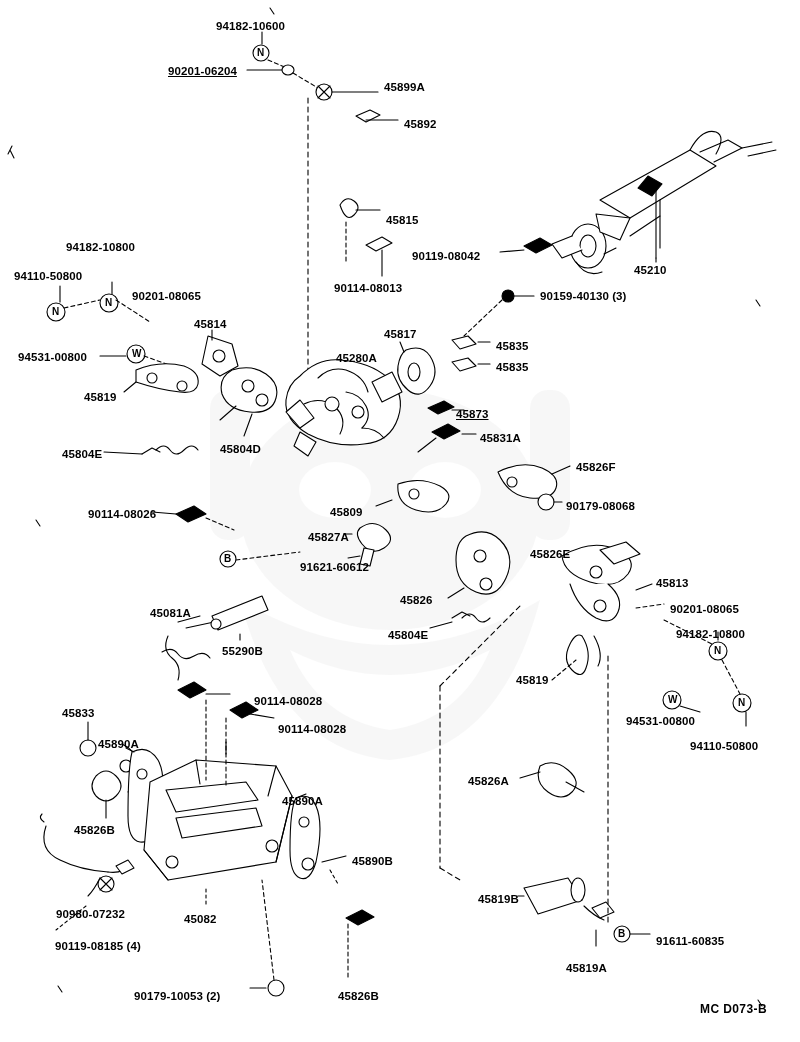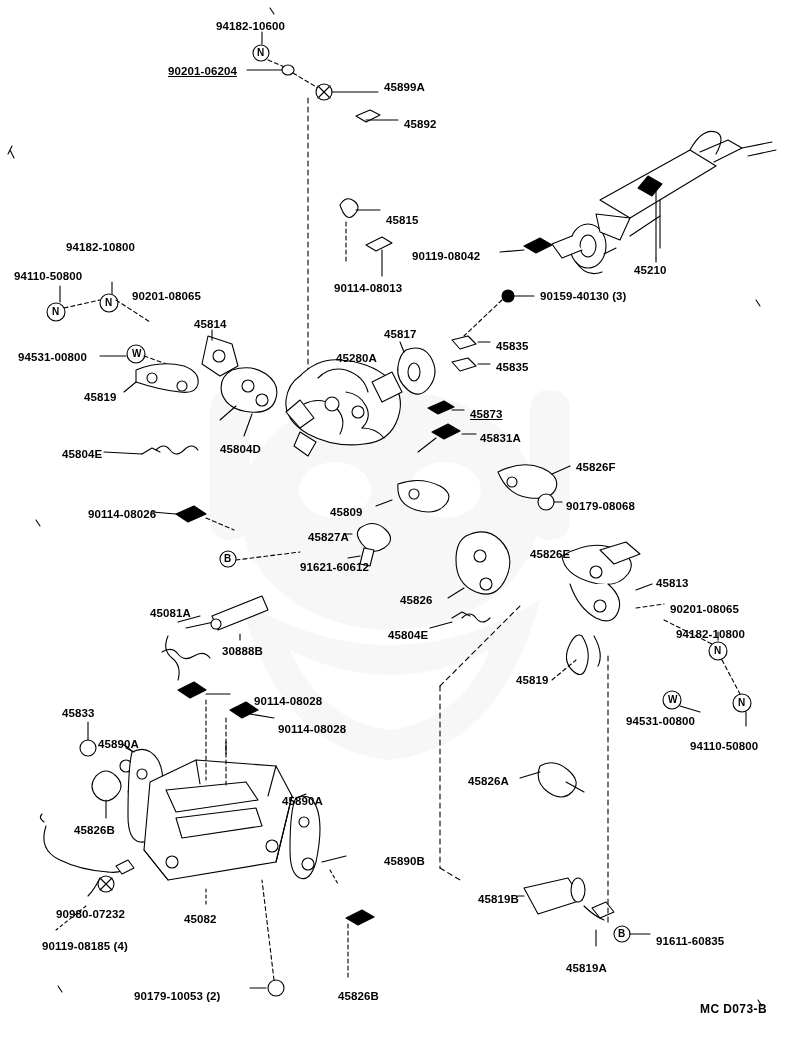--- a/index.html
+++ b/index.html
@@ -347,53 +347,53 @@
       <div class="lbl" style="left: 132px; top: 290px;">90201-08065</div>
       <div class="lbl" style="left: 334px; top: 282px;">90114-08013</div>
       <div class="lbl" style="left: 540px; top: 290px;">90159-40130 (3)</div>
       <div class="lbl" style="left: 194px; top: 318px;">45814</div>
       <div class="lbl" style="left: 384px; top: 328px;">45817</div>
       <div class="lbl" style="left: 496px; top: 340px;">45835</div>
       <div class="lbl" style="left: 496px; top: 361px;">45835</div>
       <div class="lbl" style="left: 18px; top: 351px;">94531-00800</div>
       <div class="lbl" style="left: 336px; top: 352px;">45280A</div>
       <div class="lbl" style="left: 84px; top: 391px;">45819</div>
-      <div class="lbl" style="left: 470px; top: 408px; text-decoration: underline;">45873</div>
+      <div class="lbl" style="left: 456px; top: 408px; text-decoration: underline;">45873</div>
       <div class="lbl" style="left: 220px; top: 443px;">45804D</div>
       <div class="lbl" style="left: 480px; top: 432px;">45831A</div>
       <div class="lbl" style="left: 62px; top: 448px;">45804E</div>
       <div class="lbl" style="left: 576px; top: 461px;">45826F</div>
       <div class="lbl" style="left: 566px; top: 500px;">90179-08068</div>
       <div class="lbl" style="left: 88px; top: 508px;">90114-08026</div>
       <div class="lbl" style="left: 330px; top: 506px; text-align: right;">45809</div>
       <div class="lbl" style="left: 308px; top: 531px;">45827A</div>
       <div class="lbl" style="left: 530px; top: 548px;">45826E</div>
       <div class="lbl" style="left: 300px; top: 561px;">91621-60612</div>
       <div class="lbl" style="left: 656px; top: 577px;">45813</div>
       <div class="lbl" style="left: 400px; top: 594px; text-align: right;">45826</div>
       <div class="lbl" style="left: 670px; top: 603px;">90201-08065</div>
       <div class="lbl" style="left: 388px; top: 629px;">45804E</div>
       <div class="lbl" style="left: 676px; top: 628px;">94182-10800</div>
       <div class="lbl" style="left: 150px; top: 607px;">45081A</div>
-      <div class="lbl" style="left: 222px; top: 645px;">30888B</div>
+      <div class="lbl" style="left: 222px; top: 645px;">55290B</div>
       <div class="lbl" style="left: 516px; top: 674px;">45819</div>
       <div class="lbl" style="left: 254px; top: 695px;">90114-08028</div>
       <div class="lbl" style="left: 62px; top: 707px;">45833</div>
       <div class="lbl" style="left: 278px; top: 723px;">90114-08028</div>
       <div class="lbl" style="left: 626px; top: 715px;">94531-00800</div>
       <div class="lbl" style="left: 98px; top: 738px;">45890A</div>
       <div class="lbl" style="left: 690px; top: 740px;">94110-50800</div>
       <div class="lbl" style="left: 468px; top: 775px;">45826A</div>
       <div class="lbl" style="left: 282px; top: 795px;">45890A</div>
       <div class="lbl" style="left: 74px; top: 824px;">45826B</div>
-      <div class="lbl" style="left: 352px; top: 855px; margin-left: 32px;">45890B</div>
+      <div class="lbl" style="left: 352px; top: 855px;">45890B</div>
       <div class="lbl" style="left: 478px; top: 893px;">45819B</div>
       <div class="lbl" style="left: 12px; top: 908px; margin-left: 44px;">90980-07232</div>
       <div class="lbl" style="left: 184px; top: 913px;">45082</div>
-      <div class="lbl" style="left: 42px; top: 940px;">90119-08185 (4)</div>
+      <div class="lbl" style="left: 55px; top: 940px;">90119-08185 (4)</div>
       <div class="lbl" style="left: 656px; top: 935px;">91611-60835</div>
       <div class="lbl" style="left: 566px; top: 962px;">45819A</div>
       <div class="lbl" style="left: 134px; top: 990px;">90179-10053 (2)</div>
       <div class="lbl" style="left: 338px; top: 990px;">45826B</div>
     </div>
 
   <div class="code" style="left:700px; top:1002px;">MC  D073-B</div>
 
 </div>
 

